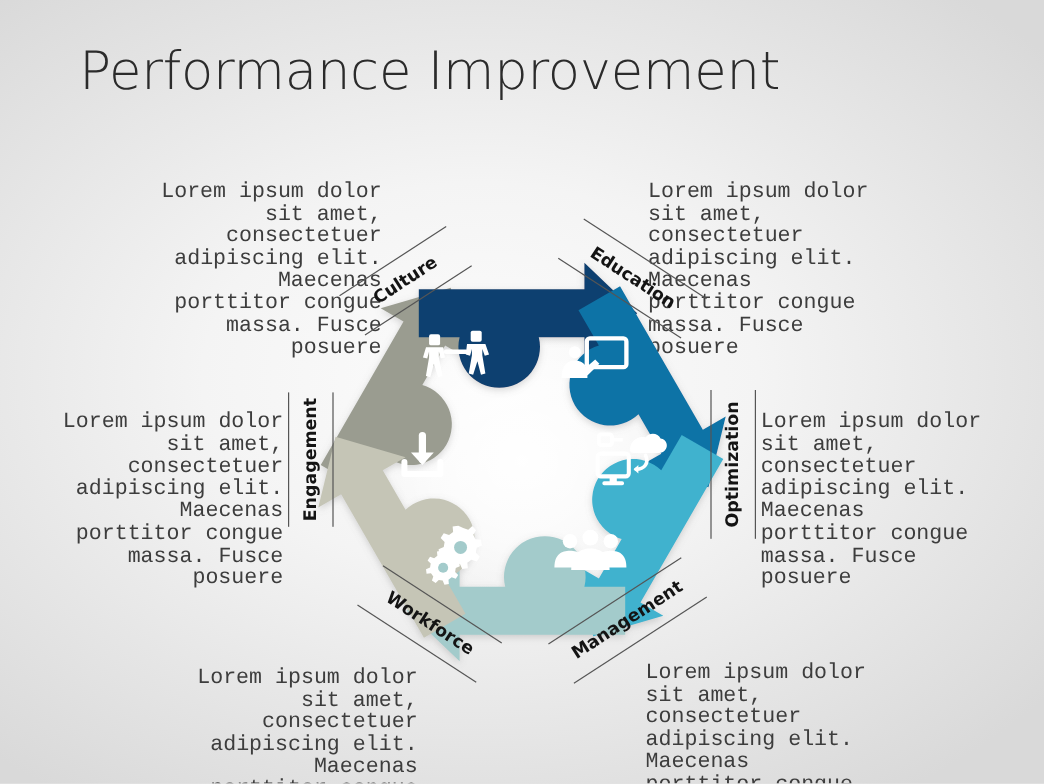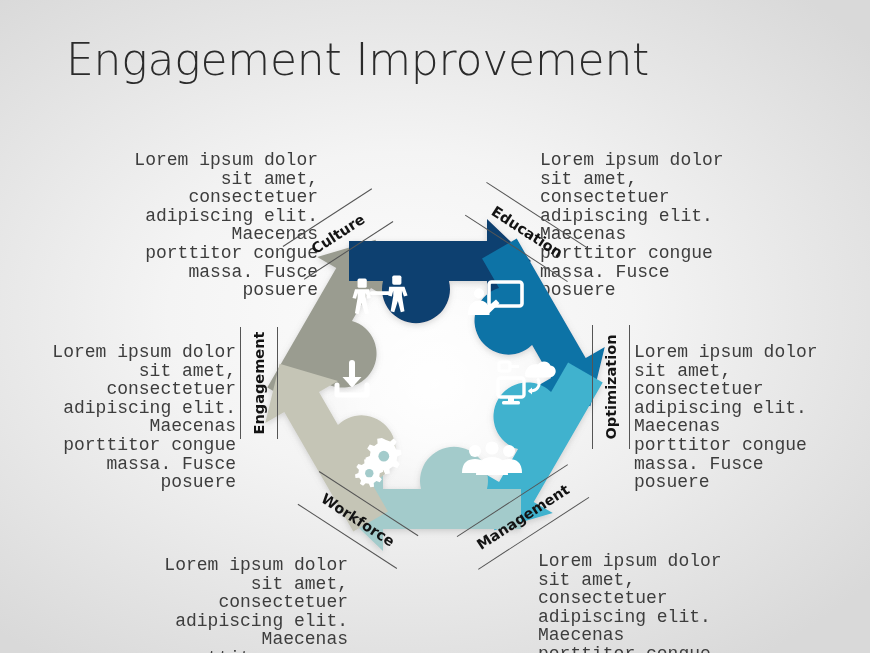--- a/index.html
+++ b/index.html
@@ -90,21 +90,21 @@
     font-size: 14.5px;
     font-weight: bold;
     color: #141414;
   }
 </style>
 </head>
 <body>
 
 <div id="slide">
 
-  <div id="title">Engagement Improvement</div>
+  <div id="title">Performance Improvement</div>
 
   <div class="copy right-al" id="copy-culture">Lorem ipsum dolor sit amet, consectetuer adipiscing elit. Maecenas porttitor  congue massa. Fusce posuere</div>
 
   <div class="copy left-al" id="copy-education">Lorem ipsum dolor sit amet, consectetuer adipiscing elit. Maecenas porttitor  congue massa. Fusce posuere</div>
 
   <div class="copy right-al" id="copy-engagement">Lorem ipsum dolor sit amet, consectetuer adipiscing elit. Maecenas porttitor  congue massa. Fusce posuere</div>
 
   <div class="copy left-al" id="copy-optimization">Lorem ipsum dolor sit amet, consectetuer adipiscing elit. Maecenas porttitor  congue massa. Fusce posuere</div>
 
   <div class="copy right-al" id="copy-workforce">Lorem ipsum dolor sit amet, consectetuer adipiscing elit. Maecenas porttitor  congue massa. Fusce posuere</div>

